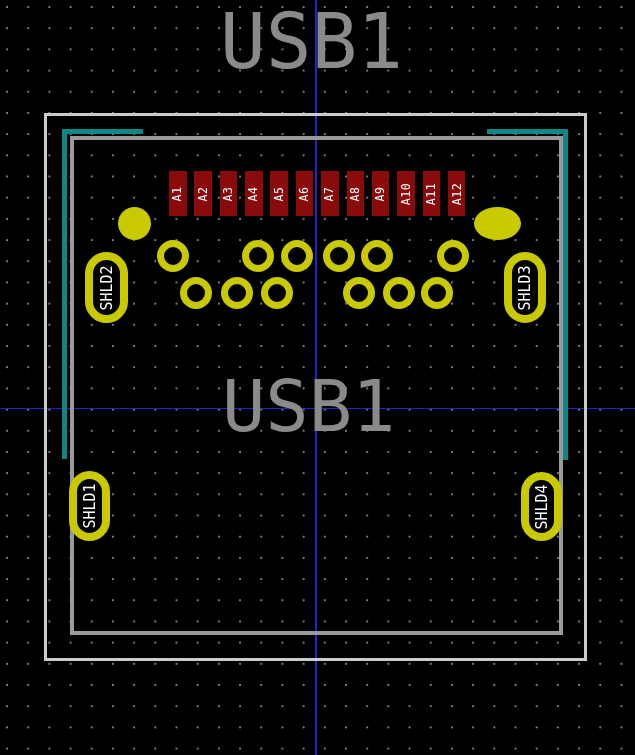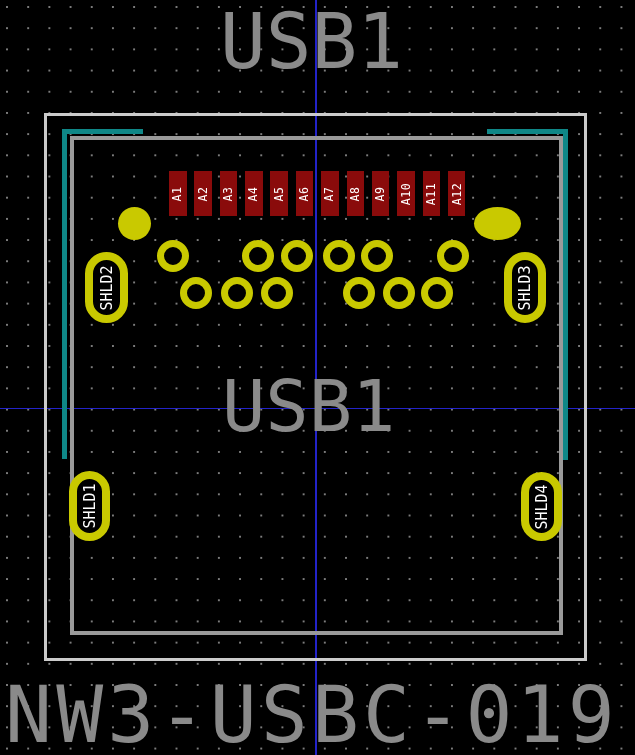--- a/index.html
+++ b/index.html
@@ -131,15 +131,14 @@
     </div>
   <div class="abs shield shld1">
       <span>SHLD1</span>
     </div>
   <div class="abs shield shld4">
       <span>SHLD4</span>
     </div>
 
   <div class="abs ref-text ref-mid">USB1</div>
 
-  <div class="abs ref-text fp-name">NW3-USBC-019</div>
 
 </div>
 
 </body></html>

